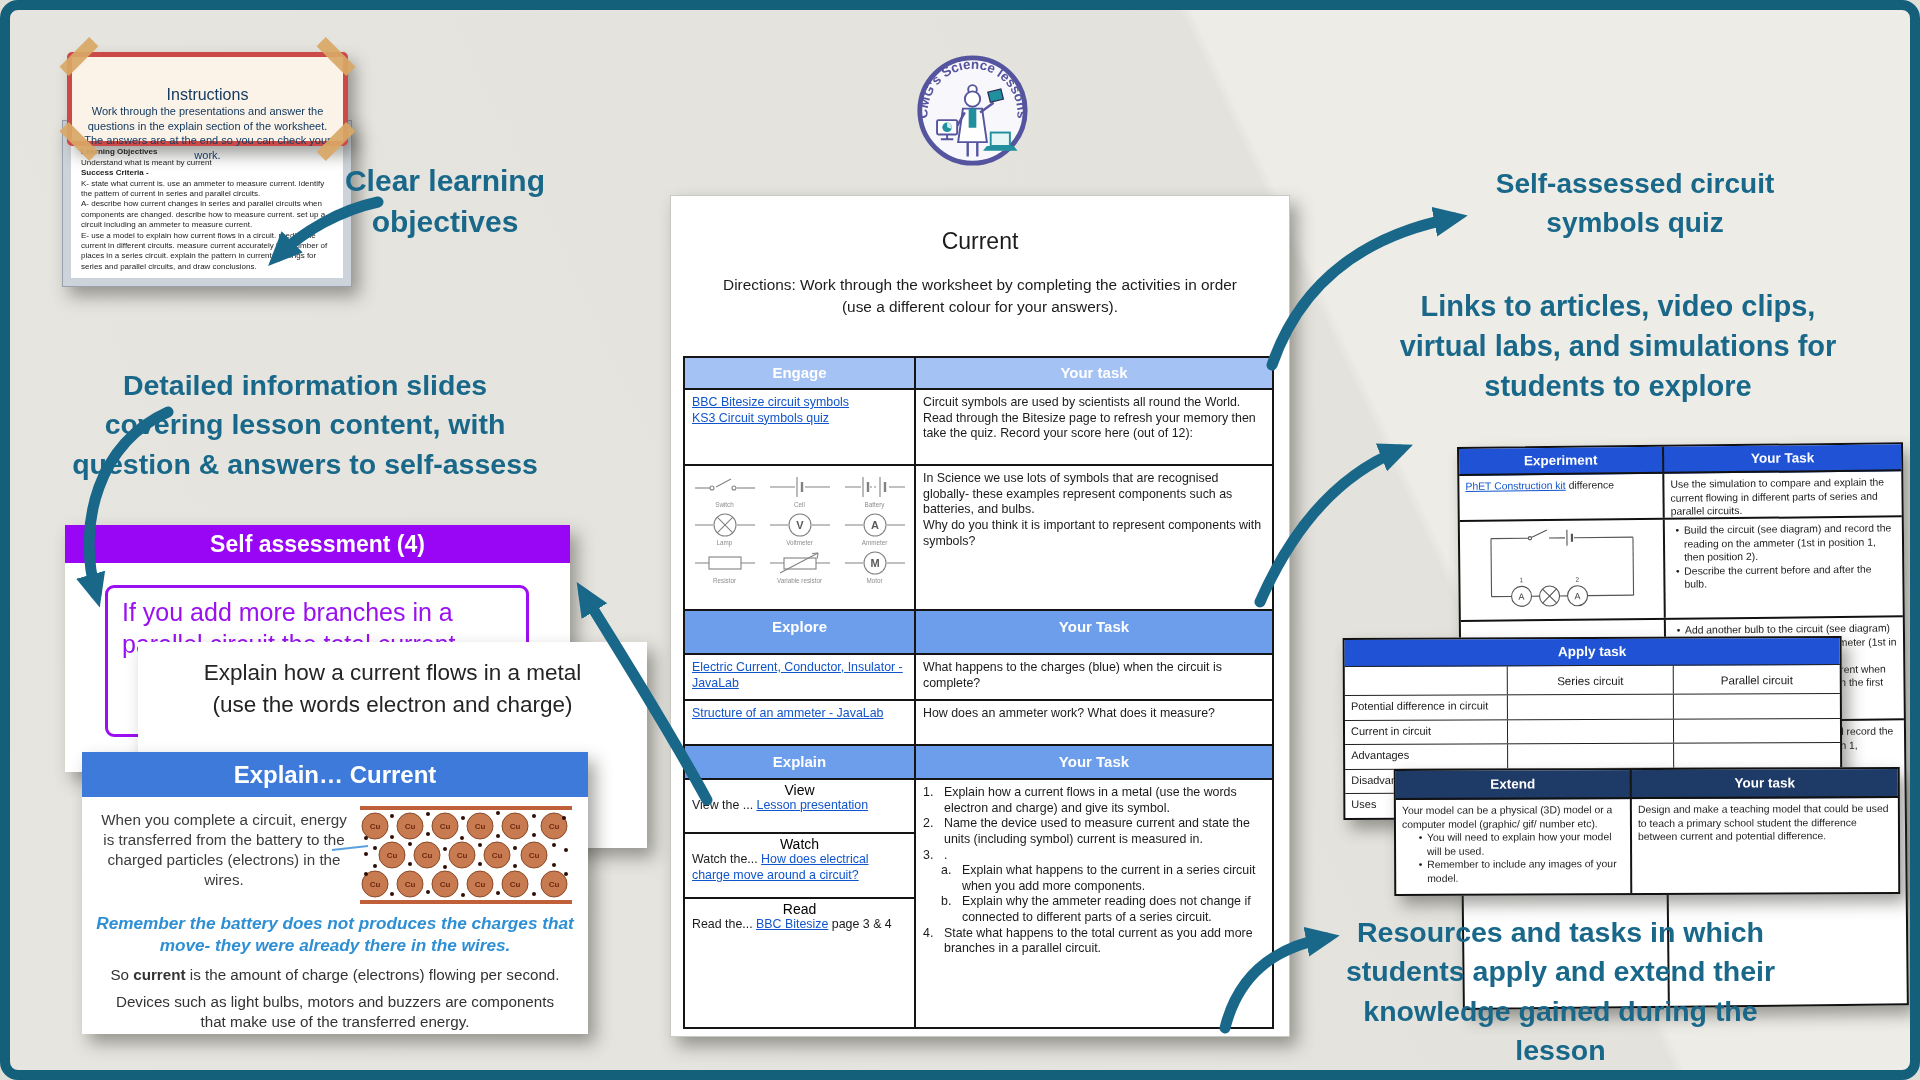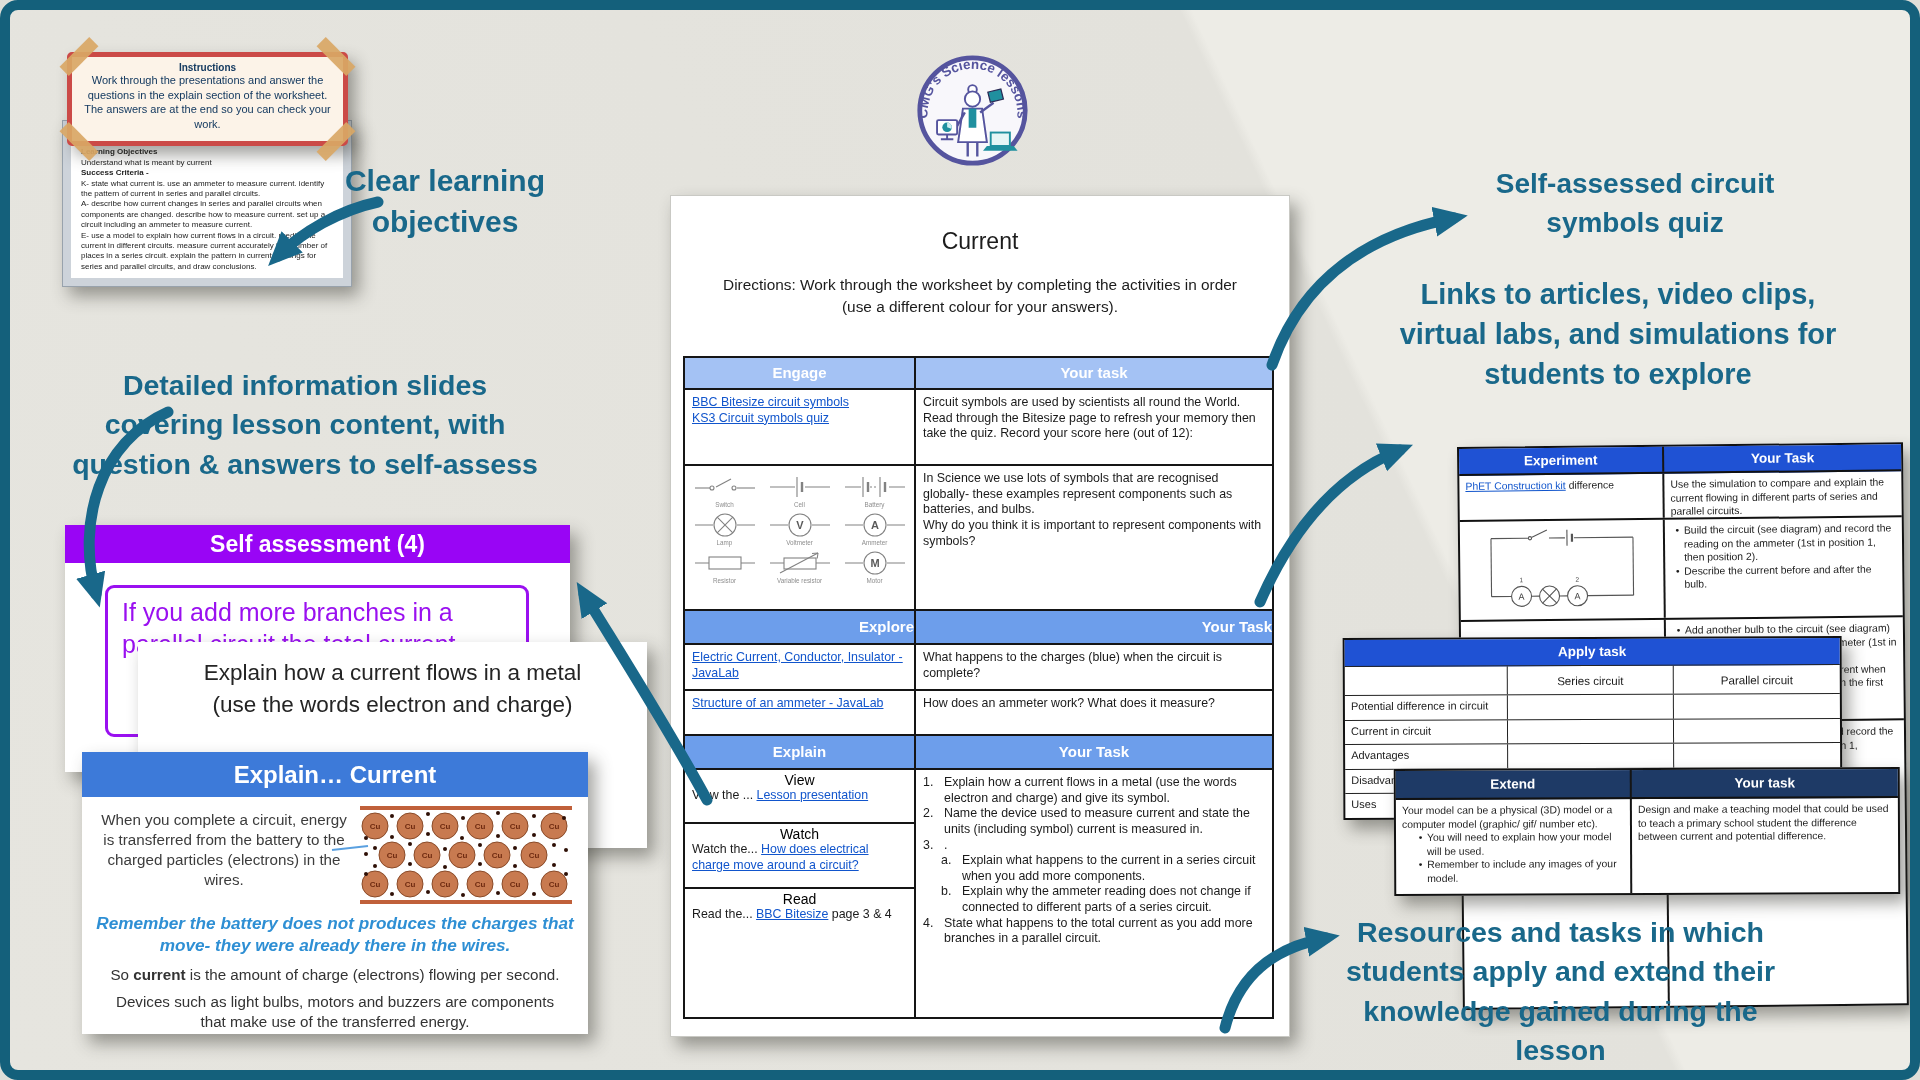--- a/index.html
+++ b/index.html
@@ -7,21 +7,21 @@
     border:10px solid #14607b;border-radius:18px;overflow:hidden;
     background:linear-gradient(245deg,#edece6 0%,#edece6 30%,#e3e2dc 30.5%,#e6e5df 100%);
     font-family:"Liberation Sans",sans-serif;}
   .abs{position:absolute;}
   .shadow{box-shadow:7px 9px 16px rgba(50,50,45,.45);}
   .ann{position:absolute;color:#19688a;font-weight:700;text-align:center;line-height:1.38;z-index:8;}
   .lk{color:#1155cc;text-decoration:underline;cursor:pointer;}
   
   .note{left:57px;top:42px;width:281px;height:94px;background:#fcf3e8;border:5px solid #cb4a47;
     border-radius:5px;box-sizing:border-box;padding:5px 10px;text-align:center;color:#143a60;z-index:3;}
-  .note-title{font-weight:700;font-size:10px;}
+  .note-title{font-weight:400;font-size:16px;margin-top:24px;}
   .note-body{font-size:11px;line-height:1.32;}
   .tape{position:absolute;width:42px;height:13px;background:#d9a765;opacity:.92;z-index:4;}
   
   .obj{left:52px;top:110px;width:290px;height:167px;background:#cdd3da;border:1px solid #98a2ac;
     box-sizing:border-box;padding:8px;z-index:2;}
   .obj-in{background:#fff;width:100%;height:100%;box-sizing:border-box;padding:6px 10px;color:#222;}
   .obj-title{text-align:center;font-weight:700;font-size:9px;margin-bottom:2px;}
   .obj-in div{font-size:8px;line-height:1.3;}
   .b{font-weight:700;}
   
@@ -357,21 +357,21 @@
                 </svg>
               <div class="symlbl">Motor</div>
               </div>
           </div>
         </div>
         <div class="c2 cellp">
           <div>In Science we use lots of symbols that are recognised globally- these examples represent components such as batteries, and bulbs.</div>
           <div>Why do you think it is important to represent components with symbols?</div>
         </div>
       </div>
-      <div class="trow hd hd-med" style="height:34px;line-height:32px;text-align:right;">
+      <div class="trow hd hd-med" style="height:44px;line-height:32px;">
         <div class="c1">Explore</div>
         <div class="c2">Your Task</div>
       </div>
       <div class="trow" style="height:46px;">
         <div class="c1 cellp"><span class="lk">Electric Current, Conductor, Insulator - JavaLab</span></div>
         <div class="c2 cellp">What happens to the charges (blue) when the circuit is complete?</div>
       </div>
       <div class="trow" style="height:45px;">
         <div class="c1 cellp"><span class="lk">Structure of an ammeter - JavaLab</span></div>
         <div class="c2 cellp">How does an ammeter work? What does it measure?</div>
@@ -556,21 +556,21 @@
             <span>Remember to include any images of your model.</span>
           </div>
       </div>
       <div class="c2 cellp">Design and make a teaching model that could be used to teach a primary school student the difference between current and potential difference.</div>
     </div>
   </div>
 
   <div class="ann" style="left:295px;top:150px;width:280px;font-size:30px;">Clear learning objectives</div>
   <div class="ann" style="left:55px;top:356px;width:480px;font-size:28.5px;">Detailed information slides covering lesson content, with question &amp; answers to self-assess</div>
   <div class="ann" style="left:1430px;top:122px;width:390px;font-size:28px;margin-top:33px;">Self-assessed circuit symbols quiz</div>
-  <div class="ann" style="left:1373px;top:264px;width:470px;font-size:29px;">Links to articles, video clips, virtual labs, and simulations for students to explore</div>
+  <div class="ann" style="left:1373px;top:276px;width:470px;font-size:29px;">Links to articles, video clips, virtual labs, and simulations for students to explore</div>
   <div class="ann" style="left:1308px;top:903px;width:485px;font-size:28.5px;">Resources and tasks in which students apply and extend their knowledge gained during the lesson</div>
 
   <svg class="arrows">
     <defs>
       <marker id="ah" markerUnits="userSpaceOnUse" markerWidth="36" markerHeight="32" refX="20" refY="15" orient="auto">
         <path d="M0 0 L34 15 L0 30 Z" fill="#19688a"></path>
       </marker>
     </defs>
     <g stroke="#19688a" stroke-width="11" fill="none" stroke-linecap="round">
       <path d="M 368 192 C 330 200 292 222 268 246" marker-end="url(#ah)"></path>

